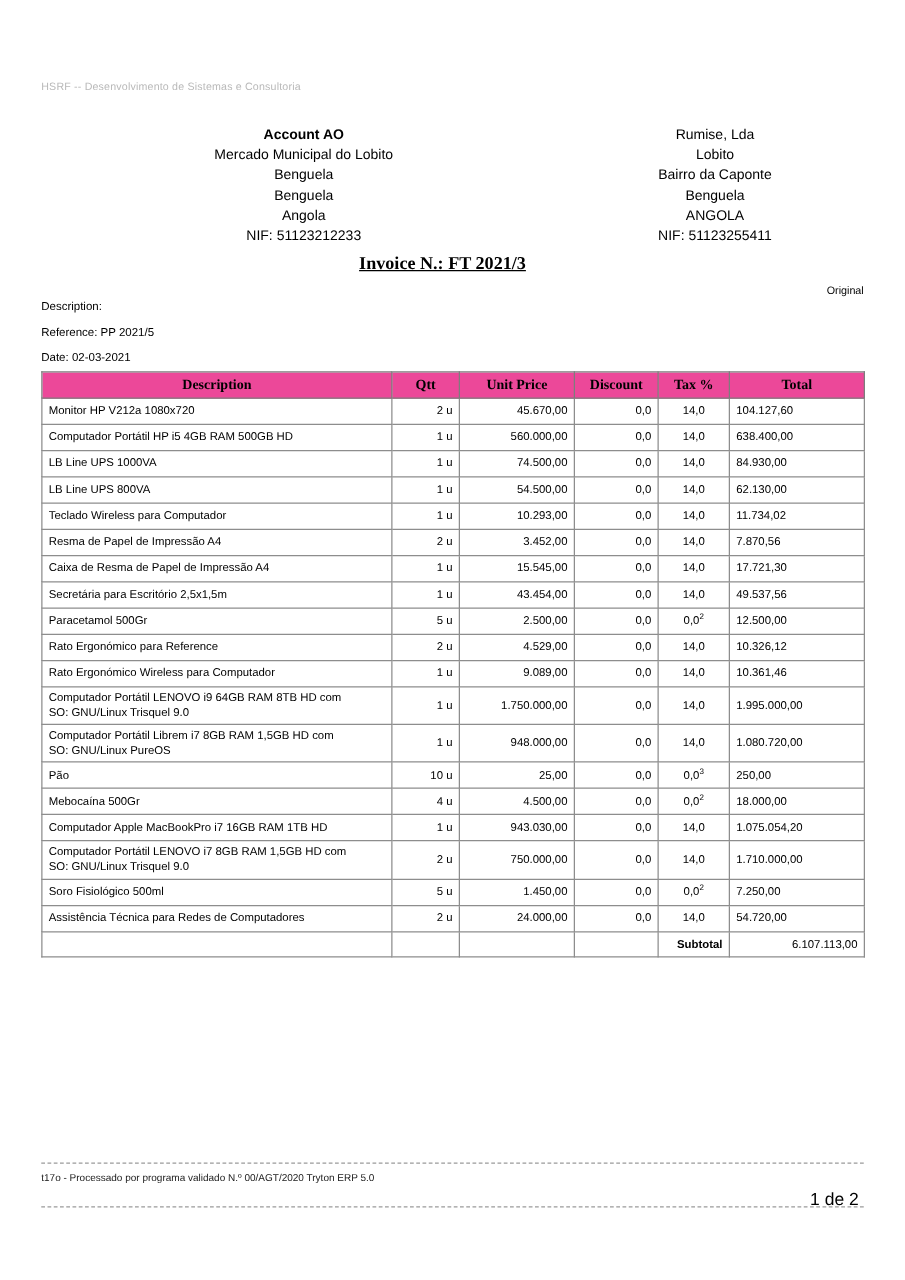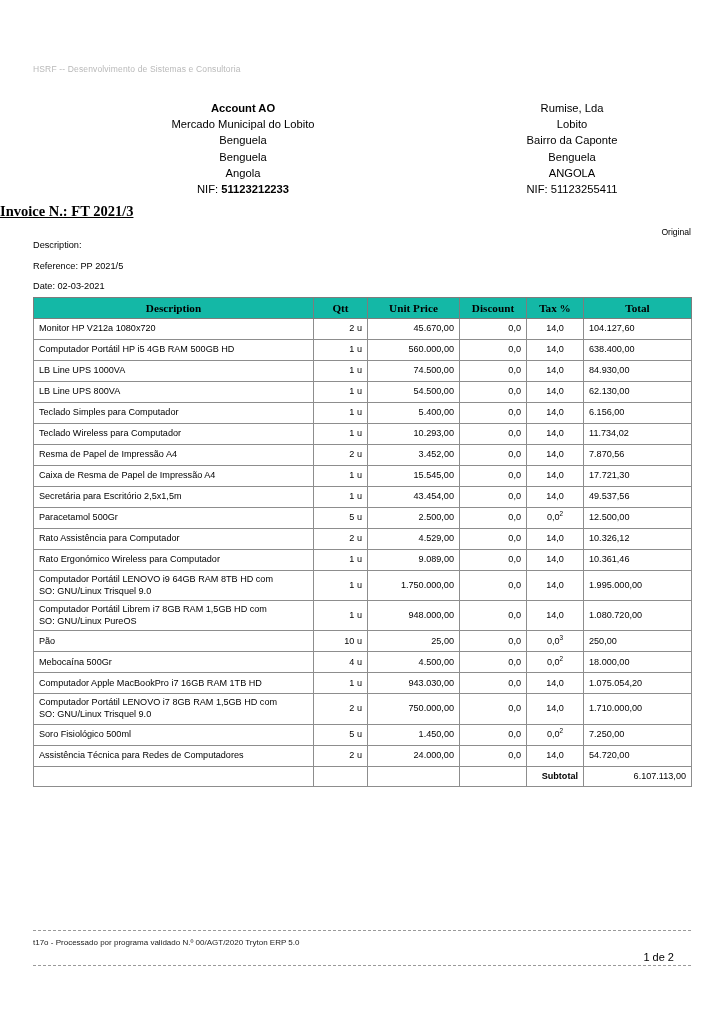--- a/index.html
+++ b/index.html
@@ -38,28 +38,28 @@
     width: 658px;
     display: flex;
     justify-content: flex-start;
   }
   .addr-col { font-size: 11.2px; line-height: 16.2px; text-align: center; }
   .addr-col.left { width: 420px; }
   .addr-col.right { width: 238px; }
   .addr-line { white-space: nowrap; }
   .addr-line.bold { font-weight: bold; }
   .nif-label { }
-  .nif-value-bold { font-weight: bold; }
+  .nif-value-bold { font-weight: normal; }
 
   
   .invoice-title {
     position: absolute;
     left: 0; top: 203px;
     width: 708px;
-    text-align: left;
+    text-align: center;
     font-family: "Liberation Serif", serif;
     font-weight: bold;
     font-size: 14.5px;
     text-decoration: underline;
   }
   .original-tag {
     position: absolute;
     right: 33px; top: 227px;
     font-size: 8.6px;
   }
@@ -83,21 +83,21 @@
     border-collapse: collapse;
     font-size: 9.1px;
     table-layout: fixed;
   }
   table.inv th, table.inv td {
     border: 1px solid #8d8d8d;
     padding: 0;
     vertical-align: middle;
   }
   table.inv thead th {
-    background: #14b8a6;
+    background: #ec4899;
     font-family: "Liberation Serif", serif;
     font-weight: bold;
     font-size: 11.2px;
     text-align: center;
     height: 21px;
     padding: 0 4px;
     border-color: #7d7d7d;
   }
   table.inv tbody td {
     height: 21px;
@@ -163,22 +163,22 @@
   }
   .footer-text {
     position: absolute;
     left: 0; top: 7px;
     font-size: 8px;
     color: #1a1a1a;
     white-space: nowrap;
   }
   .footer-page {
     position: absolute;
-    right: 17px; top: 20px;
-    font-size: 11px;
+    right: 4px; top: 20px;
+    font-size: 14px;
   }
 </style>
 </head>
 <body>
 
 <div class="page">
 
   <div class="company-line">HSRF -- Desenvolvimento de Sistemas e Consultoria</div>
 
   <div class="addresses">
@@ -256,28 +256,20 @@
           </tr>
           <tr>
             <td class="c-desc">LB Line UPS 800VA</td>
             <td class="c-qty">1 u</td>
             <td class="c-price">54.500,00</td>
             <td class="c-disc">0,0</td>
             <td class="c-tax">14,0</td>
             <td class="c-total">62.130,00</td>
           </tr>
           <tr>
-            <td class="c-desc">Teclado Simples para Computador</td>
-            <td class="c-qty">1 u</td>
-            <td class="c-price">5.400,00</td>
-            <td class="c-disc">0,0</td>
-            <td class="c-tax">14,0</td>
-            <td class="c-total">6.156,00</td>
-          </tr>
-          <tr>
             <td class="c-desc">Teclado Wireless para Computador</td>
             <td class="c-qty">1 u</td>
             <td class="c-price">10.293,00</td>
             <td class="c-disc">0,0</td>
             <td class="c-tax">14,0</td>
             <td class="c-total">11.734,02</td>
           </tr>
           <tr>
             <td class="c-desc">Resma de Papel de Impressão A4</td>
             <td class="c-qty">2 u</td>
@@ -304,21 +296,21 @@
           </tr>
           <tr>
             <td class="c-desc">Paracetamol 500Gr</td>
             <td class="c-qty">5 u</td>
             <td class="c-price">2.500,00</td>
             <td class="c-disc">0,0</td>
             <td class="c-tax">0,0<span class="sup">2</span></td>
             <td class="c-total">12.500,00</td>
           </tr>
           <tr>
-            <td class="c-desc">Rato Assistência para Computador</td>
+            <td class="c-desc">Rato Ergonómico para Reference</td>
             <td class="c-qty">2 u</td>
             <td class="c-price">4.529,00</td>
             <td class="c-disc">0,0</td>
             <td class="c-tax">14,0</td>
             <td class="c-total">10.326,12</td>
           </tr>
           <tr>
             <td class="c-desc">Rato Ergonómico Wireless para Computador</td>
             <td class="c-qty">1 u</td>
             <td class="c-price">9.089,00</td>

